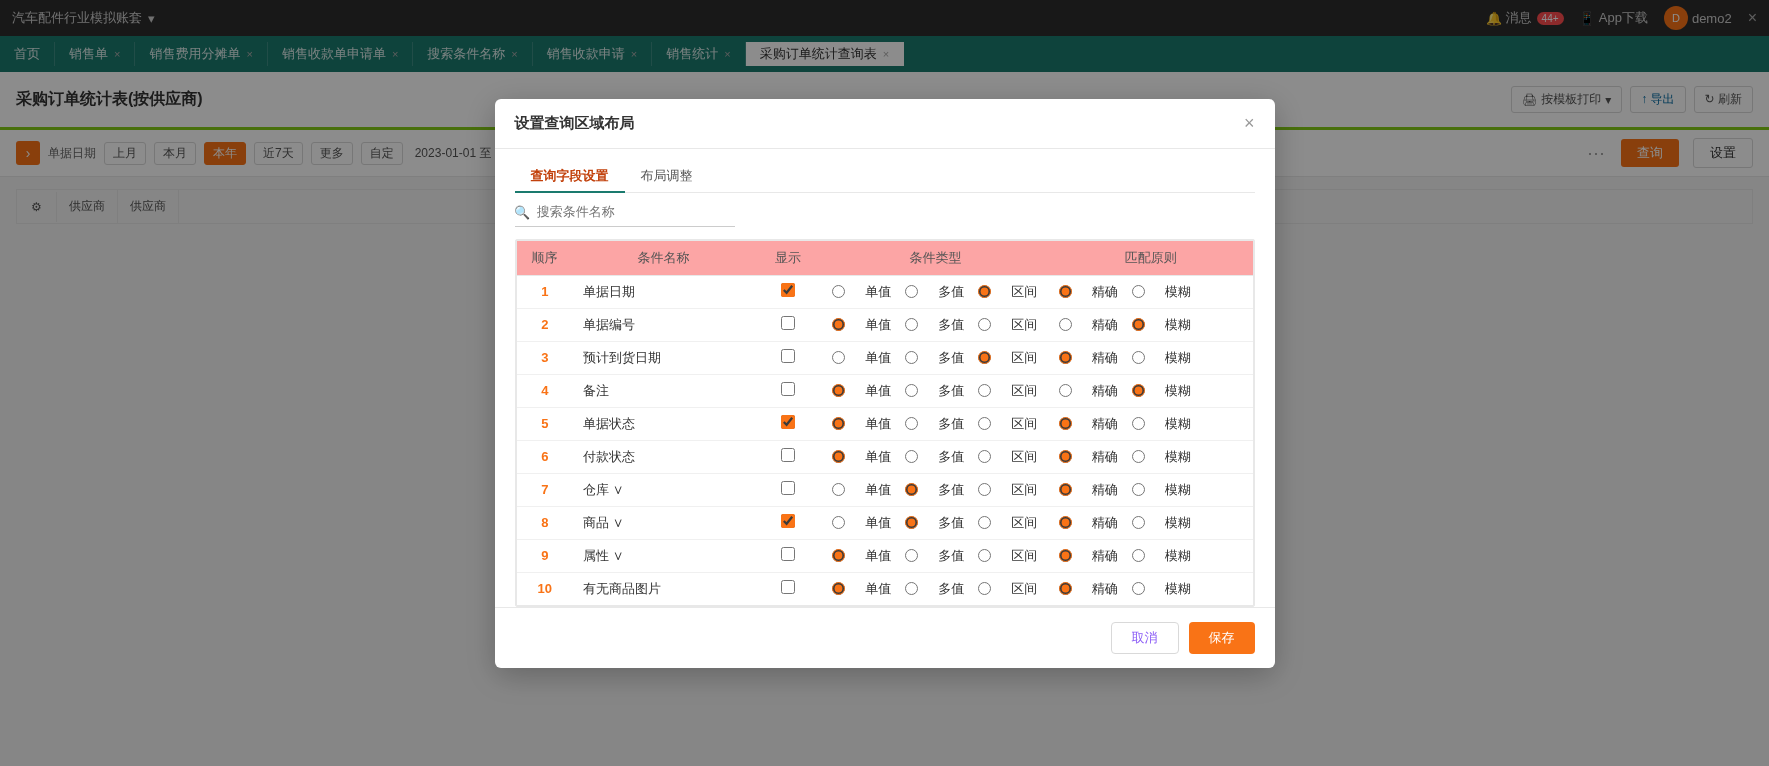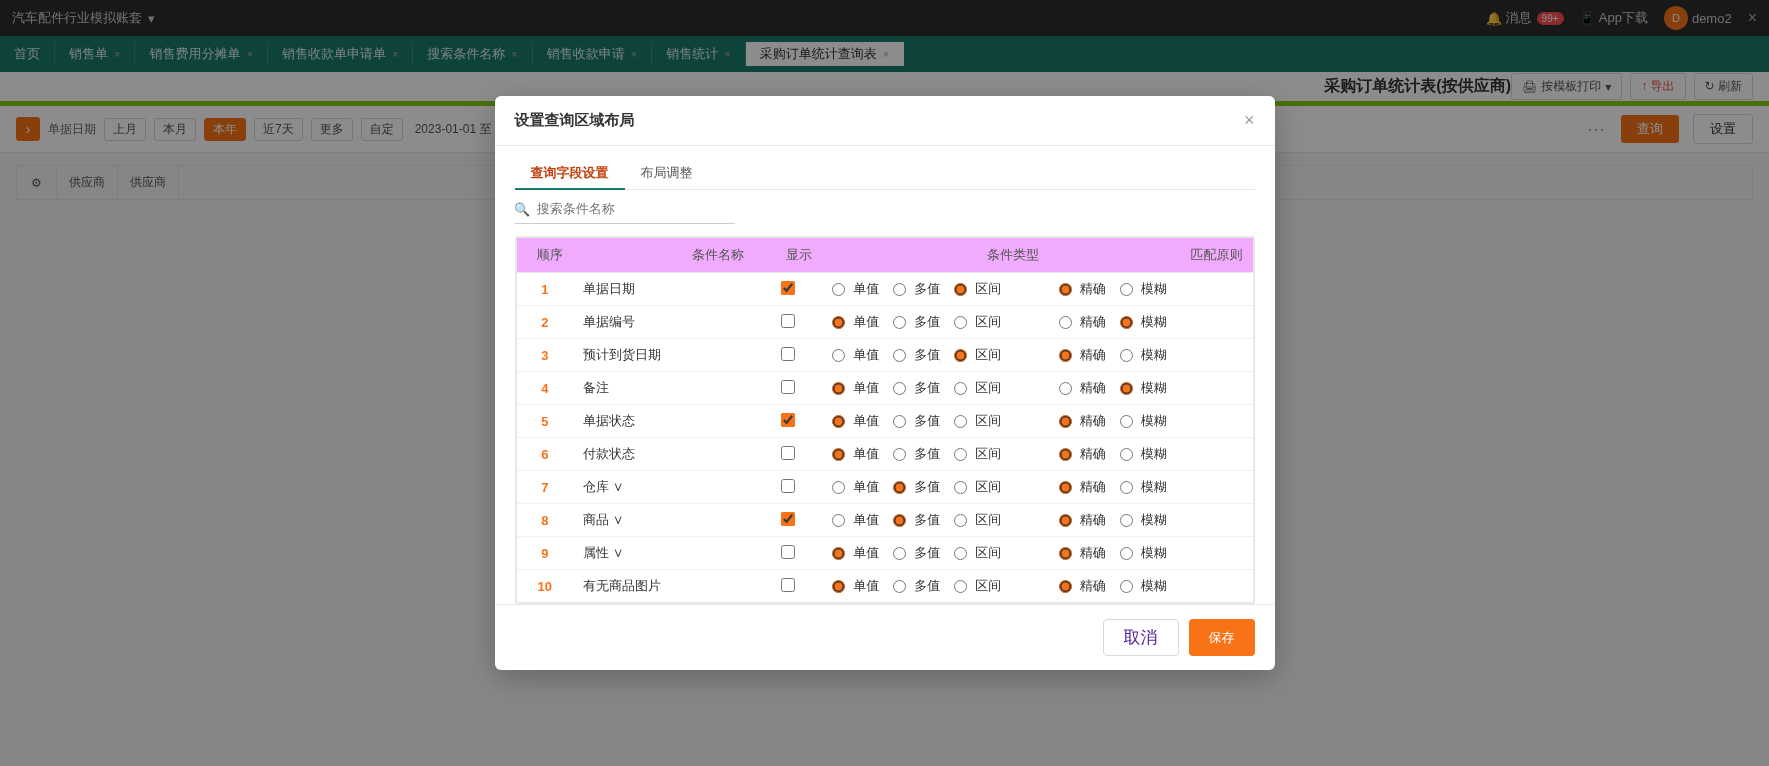--- a/index.html
+++ b/index.html
@@ -49,30 +49,30 @@
     .tab-item .tab-close { margin-left: 6px; font-size: 11px; color: #aaa; }
 
     
     .page-content {
       background: #f5f5f5;
       min-height: calc(766px - 72px);
       position: relative;
     }
     .page-header {
       background: #fff;
-      padding: 1px 16px;
-      display: flex;
-      align-items: center;
-      justify-content: flex-end;
-      border-bottom: 5px solid #84cc16;
+      padding: 14px 16px;
+      display: flex;
+      align-items: center;
+      justify-content: space-between;
+      border-bottom: 3px solid #84cc16;
     }
     .page-title { font-size: 16px; font-weight: bold; color: #333; }
     .page-actions { display: flex; gap: 8px; align-items: center; }
     .btn-print { background: #fff; border: 1px solid #d9d9d9; padding: 4px 10px; border-radius: 3px; cursor: pointer; font-size: 12px; color: #555; display: flex; align-items: center; gap: 4px; }
-    .btn-export { background: #fff; border: 1px solid #d9d9d9; padding: 4px 10px; border-radius: 3px; cursor: pointer; font-size: 12px; color: #ef4444; }
+    .btn-export { background: #fff; border: 1px solid #d9d9d9; padding: 4px 10px; border-radius: 3px; cursor: pointer; font-size: 12px; color: #0369a1; }
     .btn-refresh { background: #fff; border: 1px solid #d9d9d9; padding: 4px 10px; border-radius: 3px; cursor: pointer; font-size: 12px; color: #555; }
 
     
     .toolbar {
       background: #fff;
       padding: 8px 16px;
       display: flex;
       align-items: center;
       gap: 8px;
       border-bottom: 1px solid #e8e8e8;
@@ -171,23 +171,23 @@
     }
     .modal-search-icon { color: #999; margin-right: 6px; }
 
     
     .field-table {
       width: 100%;
       border-collapse: collapse;
       font-size: 13px;
     }
     .field-table thead th {
-      background: #f0abfc;
+      background: #fca5a5;
       padding: 8px 10px;
-      text-align: right;
+      text-align: center;
       font-weight: normal;
       color: #555;
       border-bottom: 1px solid #e8e8e8;
       border-top: 1px solid #e8e8e8;
     }
     .field-table thead th:first-child { border-left: 1px solid #e8e8e8; }
     .field-table thead th:last-child { border-right: 1px solid #e8e8e8; }
     .field-table tbody tr { border-bottom: 1px solid #f0f0f0; }
     .field-table tbody td {
       padding: 7px 10px;
@@ -199,42 +199,42 @@
     
     .table-scroll-wrapper {
       overflow-y: auto;
       max-height: 330px;
       border: 1px solid #e8e8e8;
       border-top: none;
     }
 
     
     .radio-group { display: flex; gap: 14px; align-items: center; }
-    .radio-item { display: flex; align-items: center; gap: 8px; cursor: pointer; }
+    .radio-item { display: flex; align-items: center; gap: 20px; cursor: pointer; }
     .radio-item input[type=radio] { accent-color: #f97316; cursor: pointer; }
 
     
     input[type=checkbox] { accent-color: #f97316; cursor: pointer; width: 14px; height: 14px; }
 
     
     .modal-footer {
       padding: 14px 20px;
       display: flex;
       justify-content: flex-end;
       gap: 10px;
       border-top: 1px solid #e8e8e8;
     }
     .btn-cancel {
       padding: 6px 20px;
       border: 1px solid #d9d9d9;
       background: #fff;
       border-radius: 4px;
       cursor: pointer;
-      font-size: 17px;
-      color: #4c1d95;
+      font-size: 13px;
+      color: #8b5cf6;
     }
     .btn-save {
       padding: 6px 20px;
       border: none;
       background: #f97316;
       color: #fff;
       border-radius: 4px;
       cursor: pointer;
       font-size: 13px;
     }
@@ -250,21 +250,21 @@
 
 <div class="top-bar">
   <div class="top-bar-left">
     <span>汽车配件行业模拟账套</span>
     <span>▾</span>
   </div>
   <div class="top-bar-right">
     <span style="cursor:pointer;display:flex;align-items:center;gap:3px;">
       <span>🔔</span>
       <span>消息</span>
-      <span class="badge">99+</span>
+      <span class="badge">44+</span>
     </span>
     <span style="cursor:pointer;display:flex;align-items:center;gap:3px;">
       <span>📱</span>
       <span>App下载</span>
     </span>
     <span style="cursor:pointer;display:flex;align-items:center;gap:4px;">
       <span style="width:24px;height:24px;border-radius:50%;background:#f97316;display:inline-flex;align-items:center;justify-content:center;color:#fff;font-size:11px;">D</span>
       <span>demo2</span>
     </span>
     <span class="close-x">×</span>

